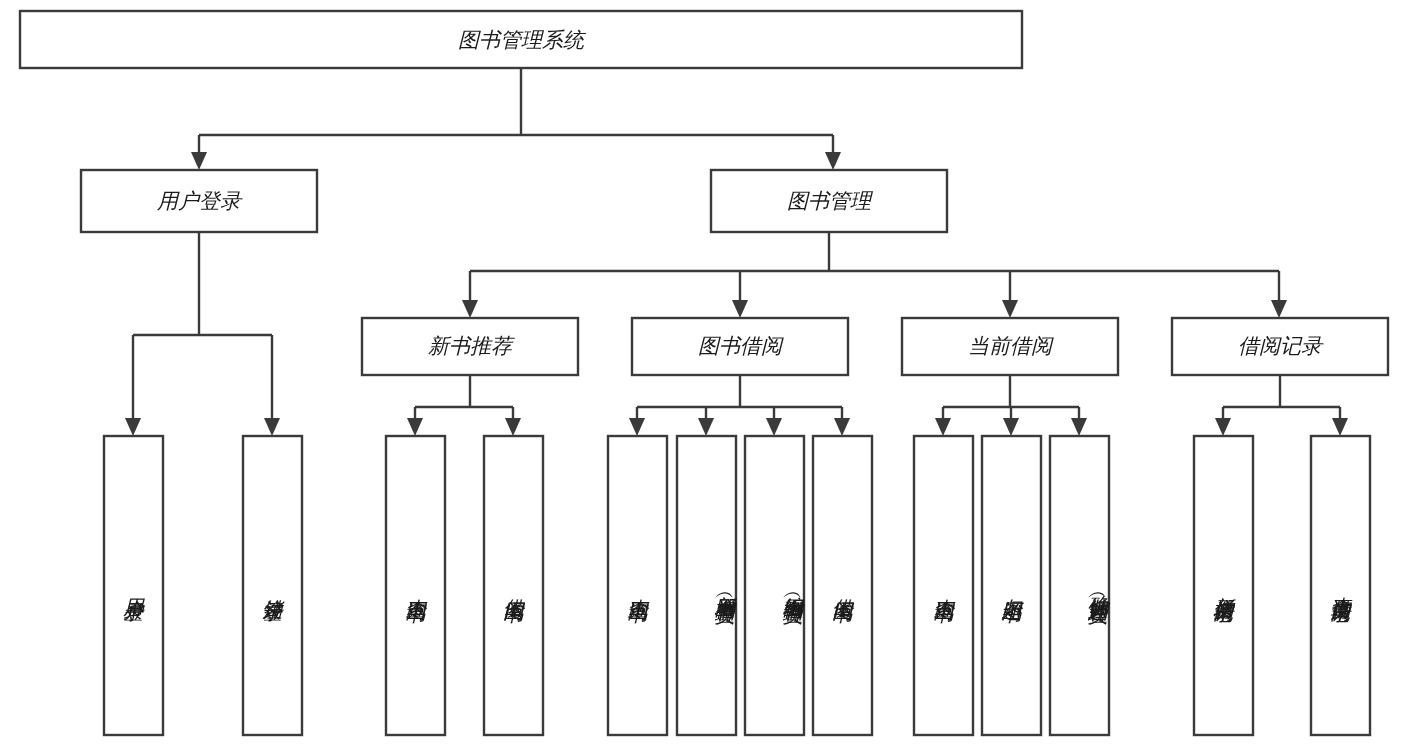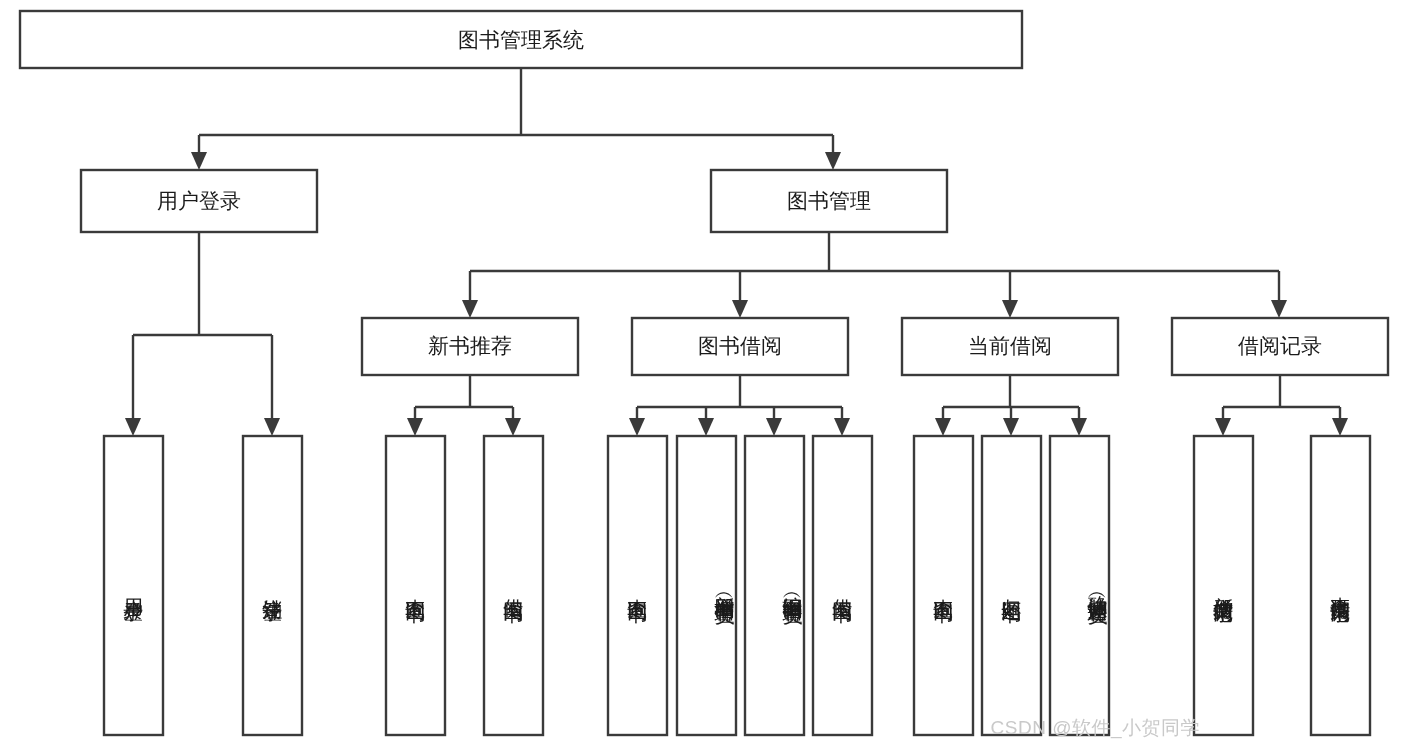--- a/index.html
+++ b/index.html
@@ -11,20 +11,21 @@
     width: 1405px;
     height: 747px;
     font-family: "Liberation Sans", "DejaVu Sans", sans-serif;
     overflow: hidden;
   }
   #diagram-root {
     position: relative;
     width: 1212px;
     height: 747px;
     background: #ffffff;
+    font-style: italic;
   }
   svg#flow-svg {
     position: absolute;
     top: 0;
     left: 0;
     width: 1405px;
     height: 747px;
     display: block;
   }
   .node-box {
@@ -225,15 +226,14 @@
   <div class="leaf-text" style="left:745px; top:443px; width:59px; height:288px;">编辑图书（管理员）</div>
   <div class="leaf-text center-start" style="left:813px; top:446px; width:59px; height:279px;">借阅图书</div>
 
   <div class="leaf-text center-start" style="left:914px; top:446px; width:59px; height:279px;">查询图书</div>
   <div class="leaf-text center-start" style="left:982px; top:446px; width:59px; height:279px;">归还图书</div>
   <div class="leaf-text" style="left:1050px; top:443px; width:59px; height:288px;">确认归还（管理员）</div>
 
   <div class="leaf-text center-start" style="left:1194px; top:446px; width:59px; height:279px;">新增借阅记录</div>
   <div class="leaf-text center-start" style="left:1311px; top:446px; width:59px; height:279px;">查询借阅记录</div>
 
-  <div class="watermark">CSDN @软件_小贺同学</div>
 
 </div>
 
 </body></html>

